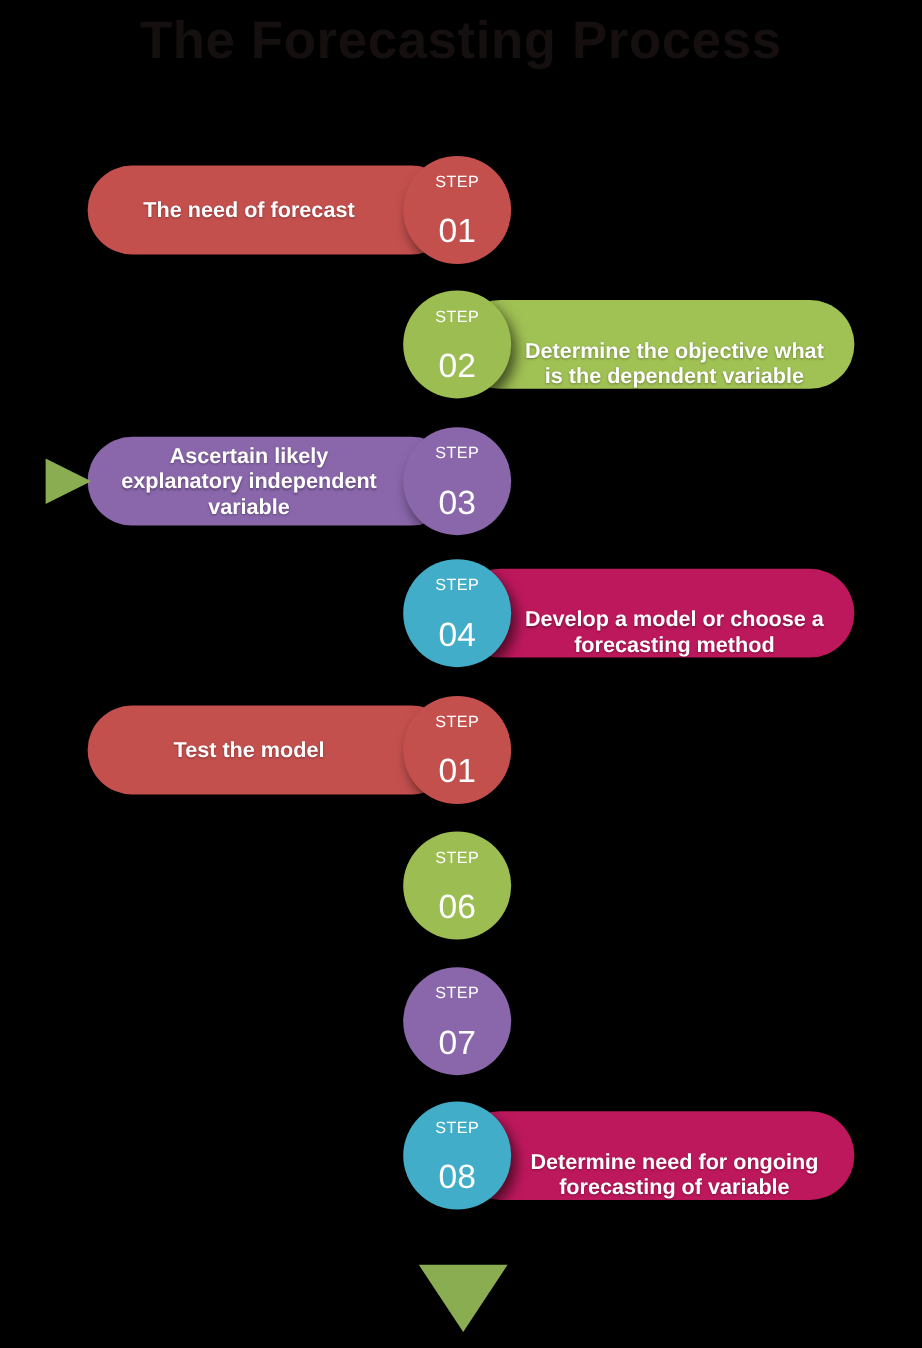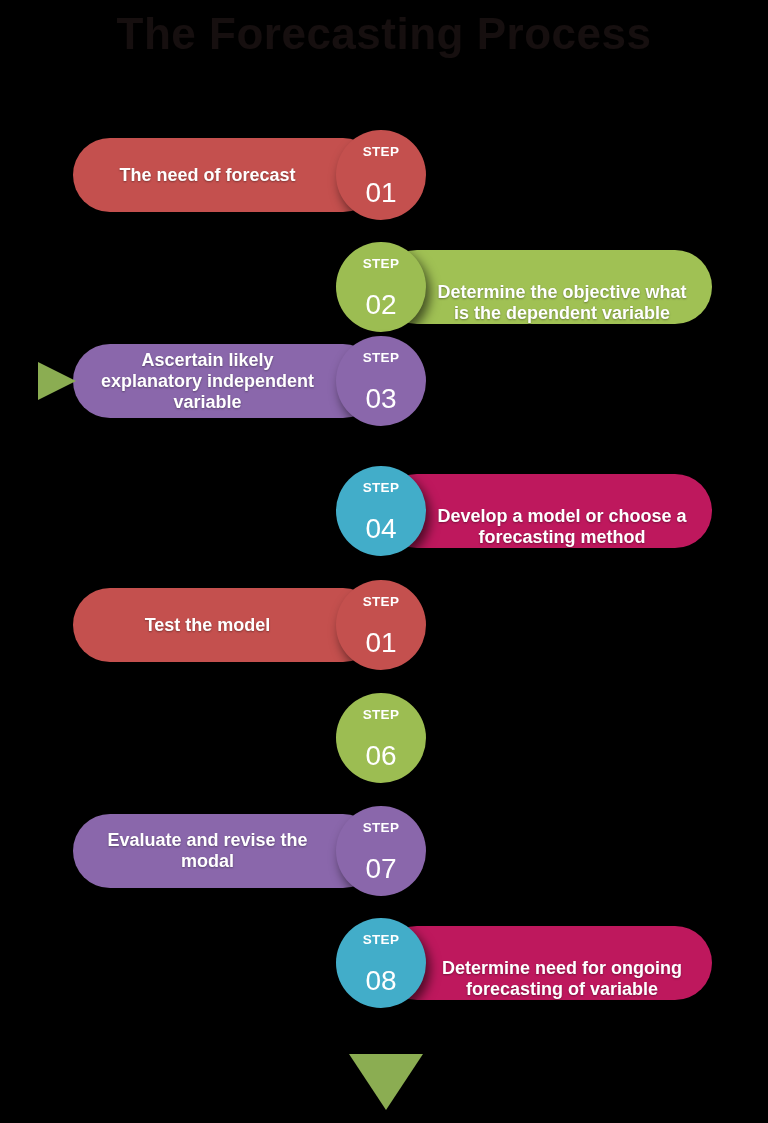--- a/index.html
+++ b/index.html
@@ -95,21 +95,21 @@
     justify-content: center;
     box-shadow: 4px 6px 11px rgba(0,0,0,0.6);
     z-index: 3;
   }
   .row-left .badge { left: 336px; }
   .row-right .badge { left: 336px; }
 
   .badge-word {
     color: #ffffff;
     font-size: 13.5px;
-    font-weight: bold;
+    font-weight: normal;
     letter-spacing: 0.3px;
     line-height: 15px;
     margin-bottom: 1px;
   }
   .badge-num {
     color: #ffffff;
     font-size: 28px;
     font-weight: normal;
     line-height: 28px;
     margin-top: 19px;
@@ -169,21 +169,21 @@
   <div class="step-row c-green row-right" style="top:242px;">
     <div class="bar">
       <span class="bar-label">Determine the objective what is the dependent variable</span>
     </div>
     <div class="badge">
       <span class="badge-word">STEP</span>
       <span class="badge-num">02</span>
     </div>
   </div>
 
-  <div class="step-row c-purple row-left" style="top:336px;">
+  <div class="step-row c-purple row-left" style="top:356px;">
     <div class="arrow-right"></div>
     <div class="bar">
       <span class="bar-label">Ascertain likely explanatory independent variable</span>
     </div>
     <div class="badge">
       <span class="badge-word">STEP</span>
       <span class="badge-num">03</span>
     </div>
   </div>
 
@@ -208,23 +208,20 @@
   </div>
 
   <div class="step-row c-green row-right" style="top:693px;">
     <div class="badge">
       <span class="badge-word">STEP</span>
       <span class="badge-num">06</span>
     </div>
   </div>
 
   <div class="step-row c-purple row-left" style="top:806px;">
-    <div class="bar">
-      <span class="bar-label">Evaluate and revise the modal</span>
-    </div>
     <div class="badge">
       <span class="badge-word">STEP</span>
       <span class="badge-num">07</span>
     </div>
   </div>
 
   <div class="step-row c-teal row-right" style="top:918px;">
     <div class="bar">
       <span class="bar-label">Determine need for ongoing forecasting of variable</span>
     </div>

